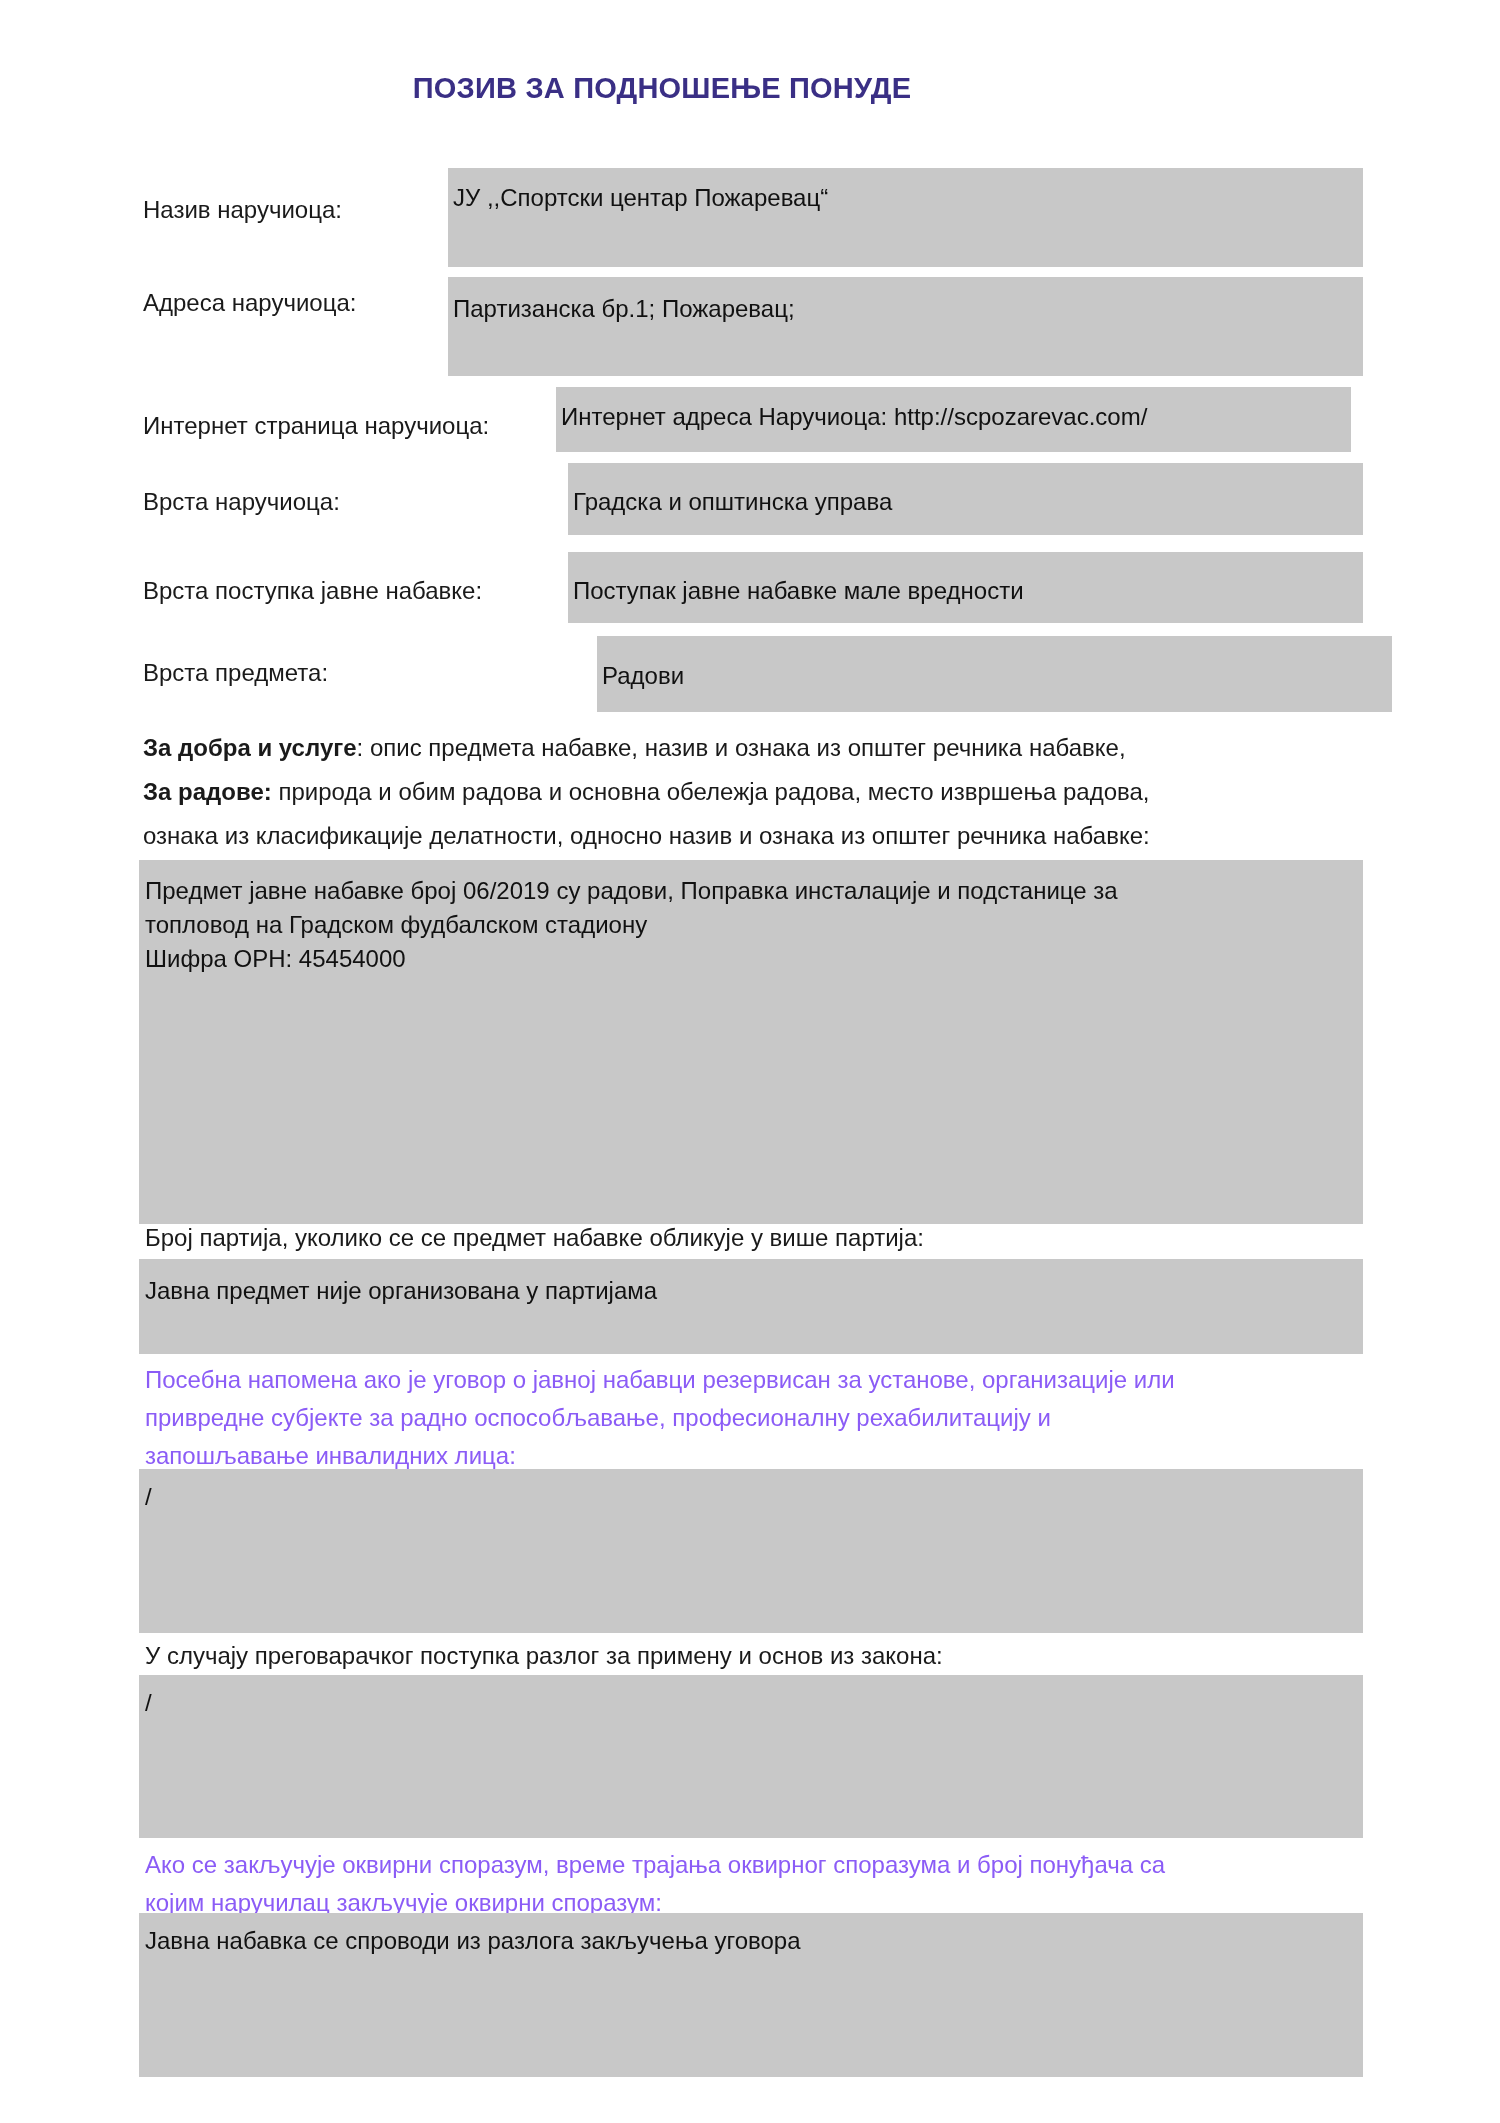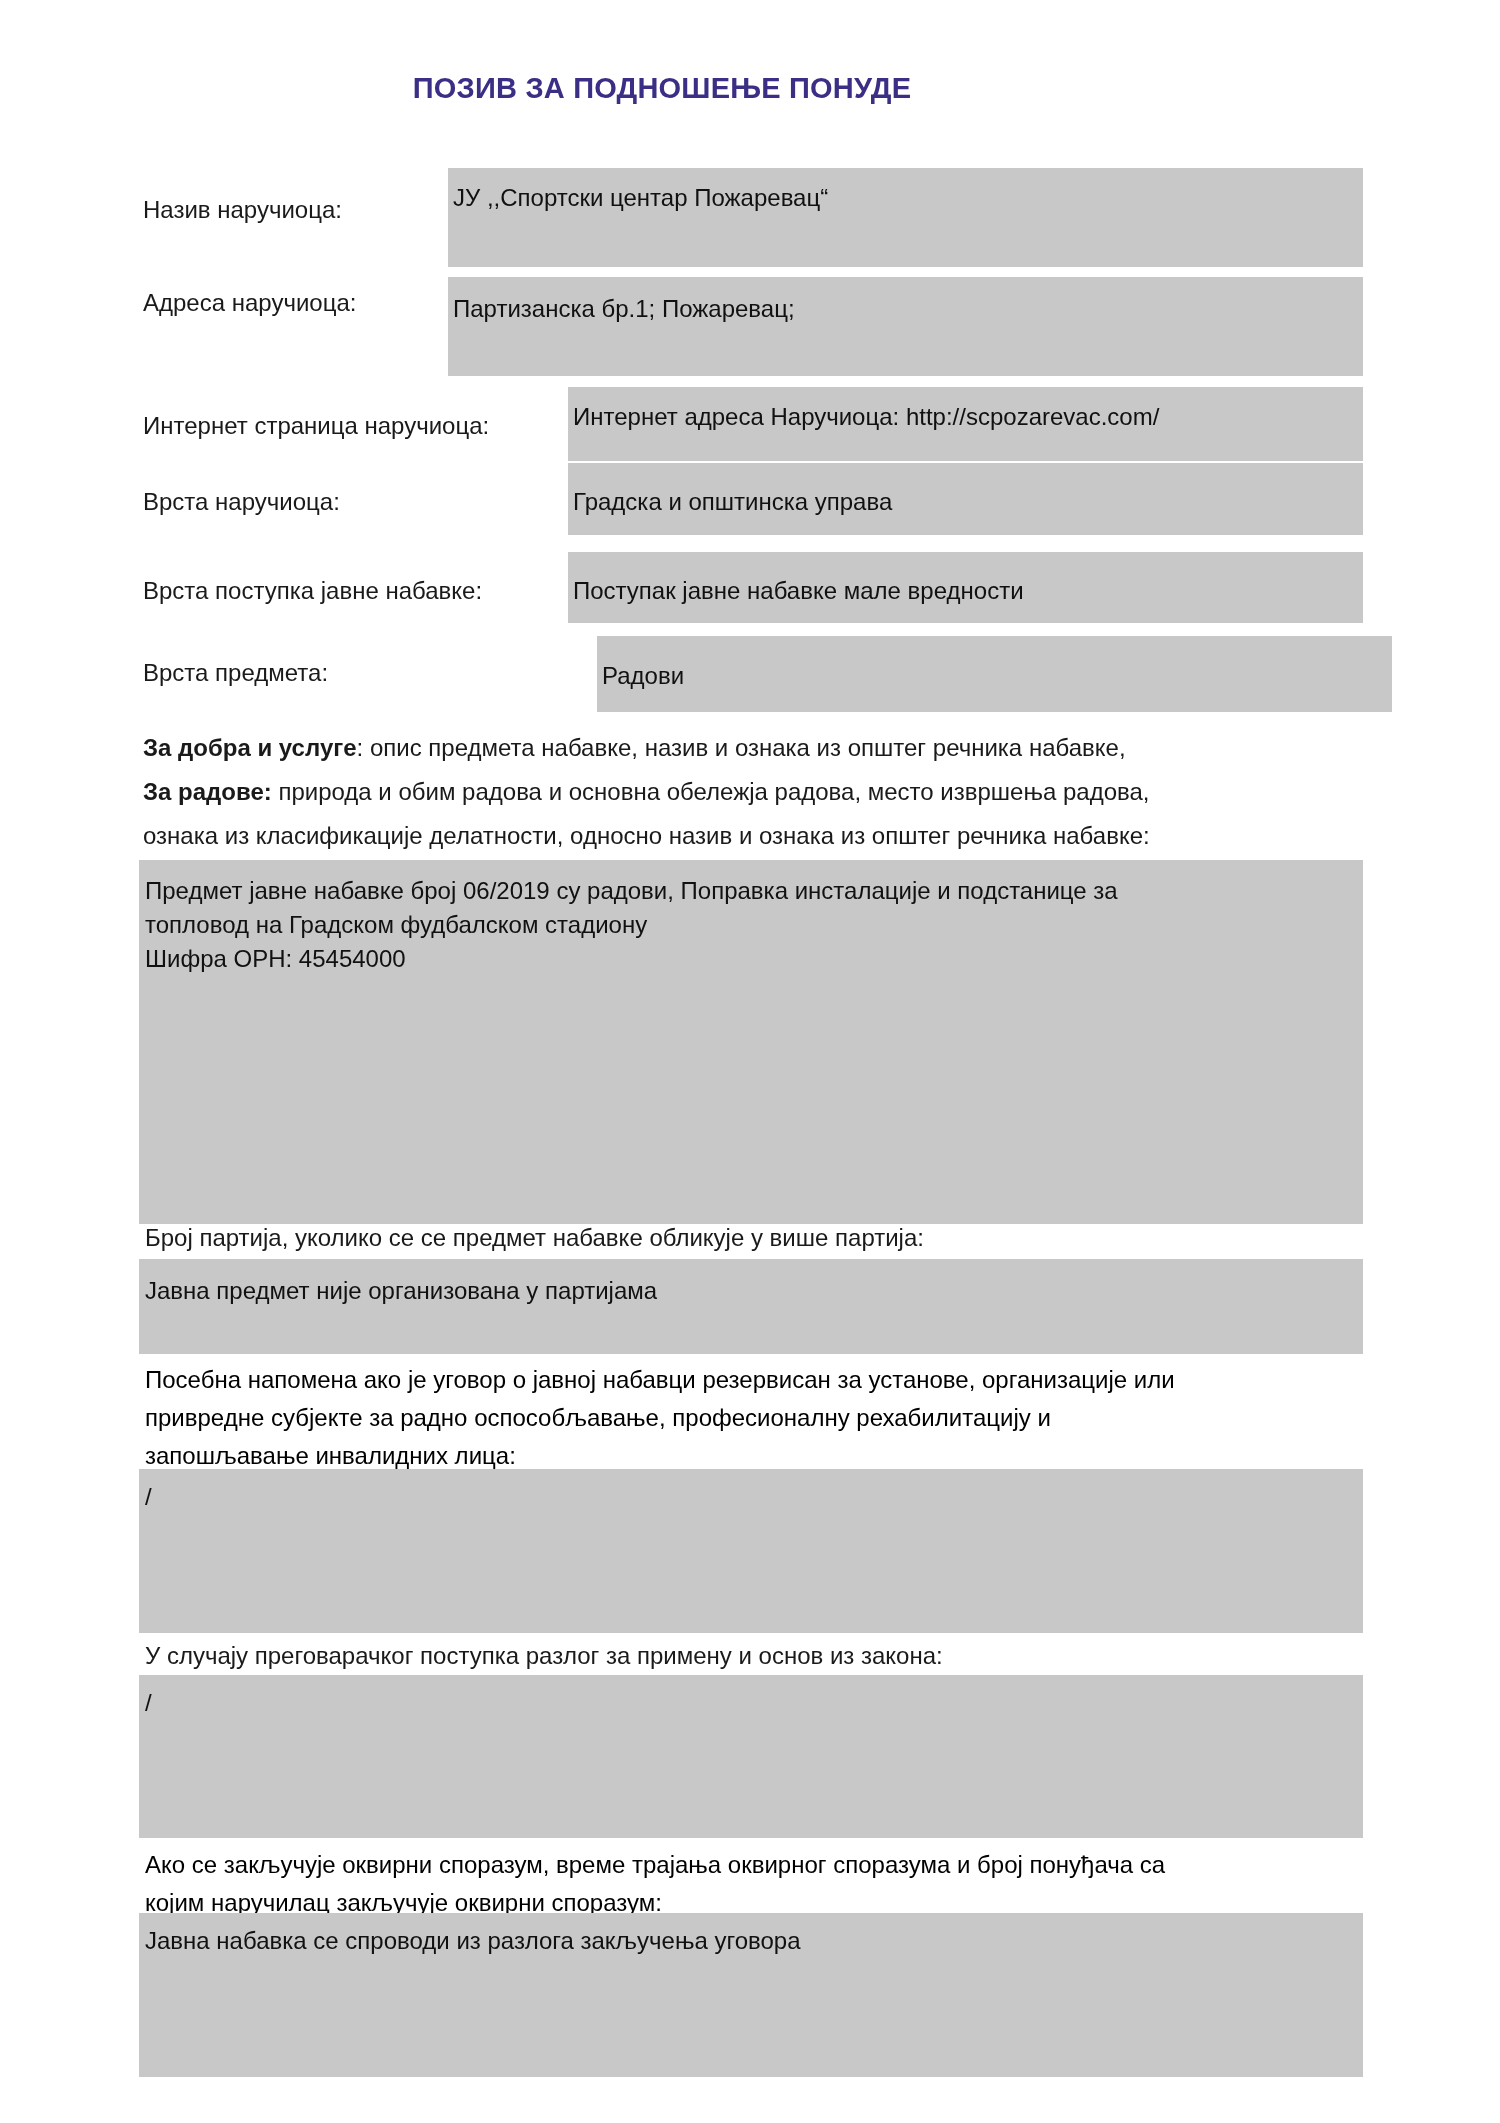--- a/index.html
+++ b/index.html
@@ -5,40 +5,40 @@
   html, body { margin:0; padding:0; background:#ffffff; }
   body { width:1500px; height:2123px; position:relative; overflow:hidden;
          font-family:"Liberation Sans", sans-serif; color:#1a1a1a; }
   .title { position:absolute; left:0; width:1324px; top:72px; text-align:center;
            font-size:29px; font-weight:bold; color:#3a2f85; letter-spacing:0.2px; }
   .label { position:absolute; left:143px; font-size:24px; color:#1a1a1a; white-space:nowrap; }
   .box { position:absolute; background:#c8c8c8; box-sizing:border-box; }
   .box .val { position:absolute; left:5px; font-size:24px; color:#111; white-space:nowrap; }
   .para { position:absolute; left:143px; font-size:24px; line-height:44px; color:#1a1a1a; white-space:nowrap; }
   .para b { font-weight:bold; }
-  .para2 { position:absolute; left:143px; font-size:24px; line-height:38px; color:#000000; white-space:nowrap; }
+  .para2 { position:absolute; left:143px; font-size:24px; line-height:38px; color:#8b5cf6; white-space:nowrap; }
   .multi { position:absolute; left:6px; top:16px; font-size:24px; line-height:34px; color:#111; white-space:pre-line; }
 </style>
 </head>
 <body>
 
 <div class="title">ПОЗИВ ЗА ПОДНОШЕЊЕ ПОНУДЕ</div>
 
 <div class="label" style="top:196px;">Назив наручиоца:</div>
 <div class="box" style="left:448px; top:168px; width:915px; height:99px;">
   <span class="val" style="top:16px;">ЈУ ,,Спортски центар Пожаревац“</span>
 </div>
 
 <div class="label" style="top:289px;">Адреса наручиоца:</div>
 <div class="box" style="left:448px; top:277px; width:915px; height:99px;">
   <span class="val" style="top:18px;">Партизанска бр.1; Пожаревац;</span>
 </div>
 
 <div class="label" style="top:412px;">Интернет страница наручиоца:</div>
-<div class="box" style="left:568px; top:387px; width:795px; height:74px;">
+<div class="box" style="left:556px; top:387px; width:795px; height:65px;">
   <span class="val" style="top:16px;">Интернет адреса Наручиоца:  http://scpozarevac.com/</span>
 </div>
 
 <div class="label" style="top:488px;">Врста наручиоца:</div>
 <div class="box" style="left:568px; top:463px; width:795px; height:72px;">
   <span class="val" style="top:25px;">Градска и општинска управа</span>
 </div>
 
 <div class="label" style="top:577px;">Врста поступка јавне набавке:</div>
 <div class="box" style="left:568px; top:552px; width:795px; height:71px;">

